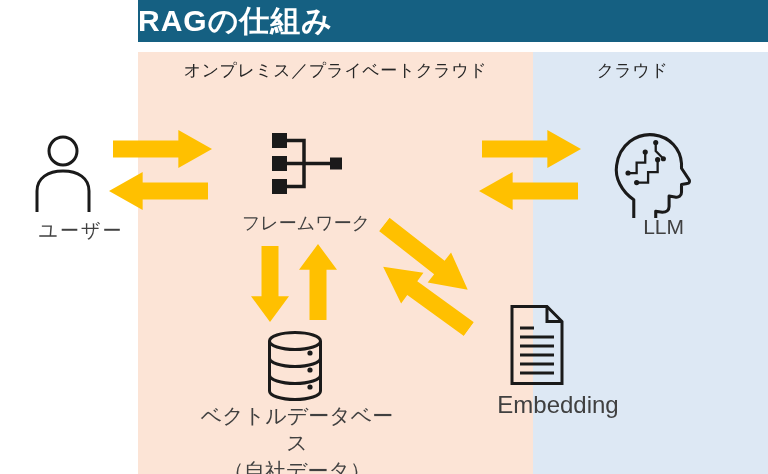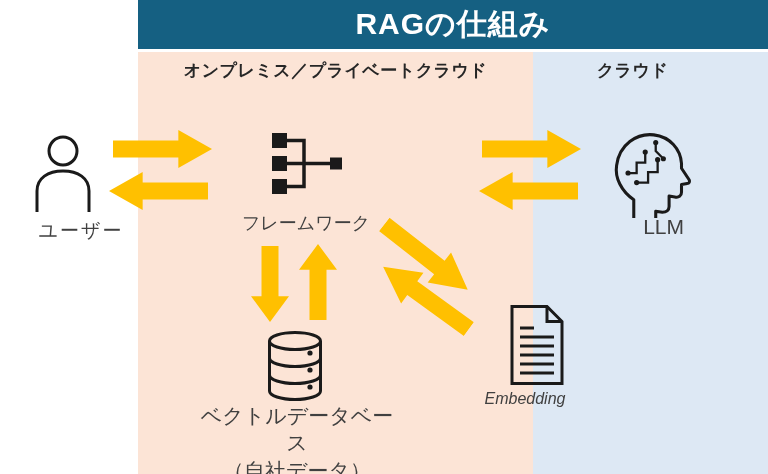--- a/index.html
+++ b/index.html
@@ -3,33 +3,33 @@
 <meta charset="utf-8">
 <style>
   html,body { margin:0; padding:0; }
   body {
     width:768px; height:474px; background:#ffffff; overflow:hidden;
     font-family:"Liberation Sans","DejaVu Sans",sans-serif;
   }
   .canvas { position:relative; width:768px; height:474px; background:#ffffff; }
 
   .titlebar {
-    position:absolute; left:138px; top:0; width:630px; height:49px;
+    position:absolute; left:138px; top:0; width:630px; height:42px;
     background:var(--title-bar,#156082); color:var(--title-text,#ffffff);
-    display:flex; align-items:center; justify-content:center;
+    display:flex; align-items:center; 
     font-size:30px; font-weight:700; letter-spacing:1px;
   }
 
   .zone { position:absolute; top:52px; height:422px; }
   .zone-onprem { left:138px; width:395px; background:var(--zone-onprem,#fce4d6); }
   .zone-cloud  { left:533px; width:235px; background:var(--zone-cloud,#dde8f4); }
 
   .zone-label {
     position:absolute; top:59px; text-align:center; font-size:17px;
-    color:var(--zone-label-text,#262626); letter-spacing:0.5px;font-weight:bold;
+    color:var(--zone-label-text,#262626); letter-spacing:0.5px;
   }
   .zone-label.onprem { left:138px; width:395px; }
   .zone-label.cloud  { left:515px; width:235px; }
 
   .icon { position:absolute; color:var(--icon,#1a1a1a); }
   .icon svg { display:block; width:100%; height:100%; }
 
   .node-label {
     position:absolute; text-align:center; color:var(--label-text,#404040);
     line-height:1.3;
@@ -133,21 +133,21 @@
         <path d="M40 2.5 V17.5 H55"></path>
         <path d="M13 24 H27"></path>
         <path d="M13 33 H47"></path>
         <path d="M13 42 H47"></path>
         <path d="M13 51 H47"></path>
         <path d="M13 60 H47"></path>
         <path d="M13 69 H47"></path>
       </g>
     </svg>
   </div>
-  <div class="node-label" style="left:455px; top:389px; width:140px; font-size:16px;font-style:italic;">Embedding</div>
+  <div class="node-label" style="left:488px; top:389px; width:140px; font-size:24px;">Embedding</div>
 
   <div class="arrow" style="left:113px; top:129px; width:99px; height:40px;">
     <svg viewBox="0 0 100 40" preserveAspectRatio="none">
         <polygon points="0,11.5 66,11.5 66,1 100,20 66,39 66,28.5 0,28.5"></polygon>
       </svg>
   </div>
   <div class="arrow rot180" style="left:109px; top:171px; width:99px; height:40px;">
     <svg viewBox="0 0 100 40" preserveAspectRatio="none">
         <polygon points="0,11.5 66,11.5 66,1 100,20 66,39 66,28.5 0,28.5"></polygon>
       </svg>

